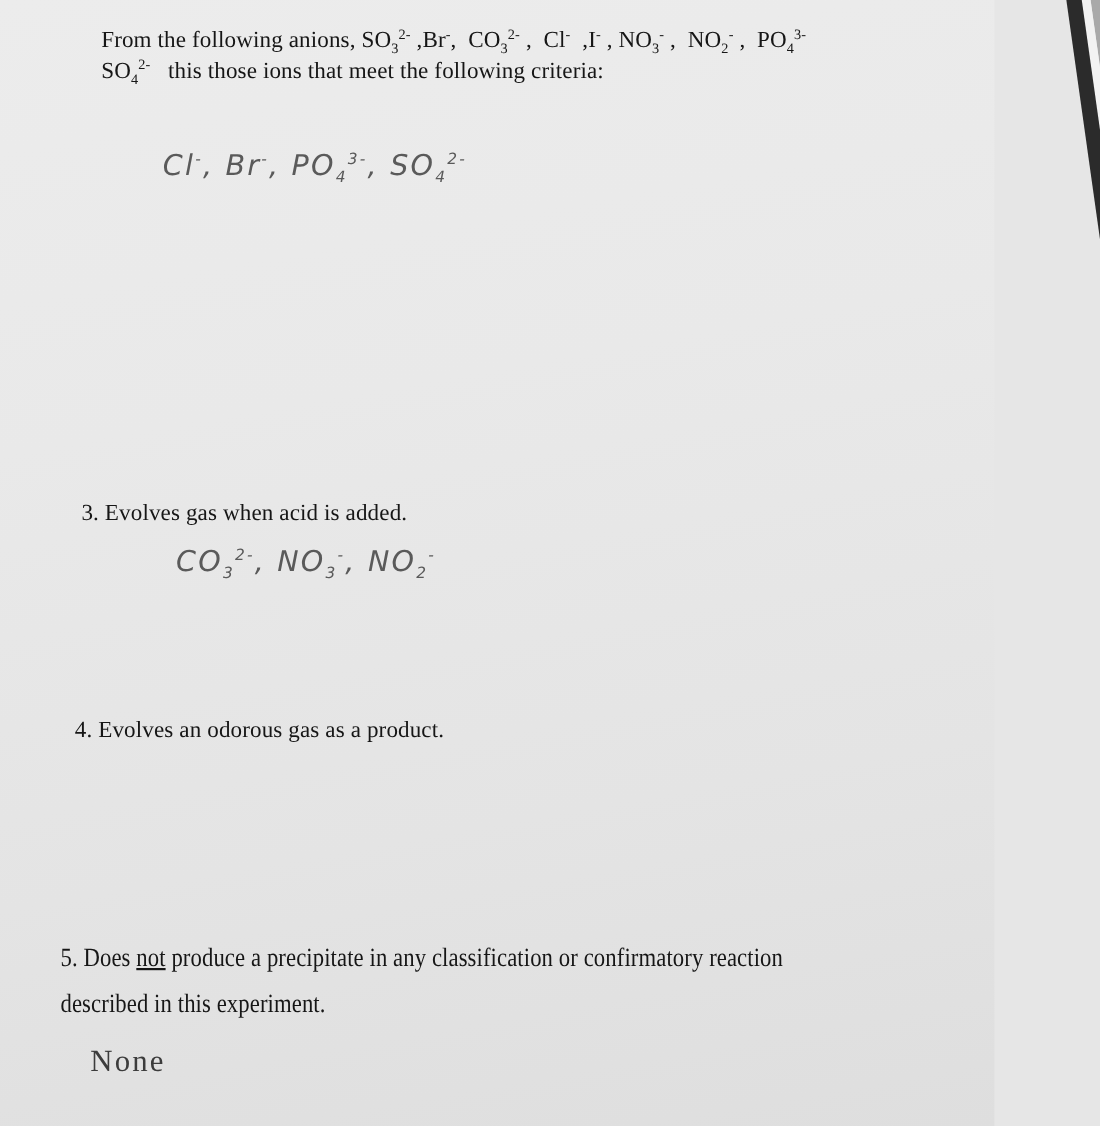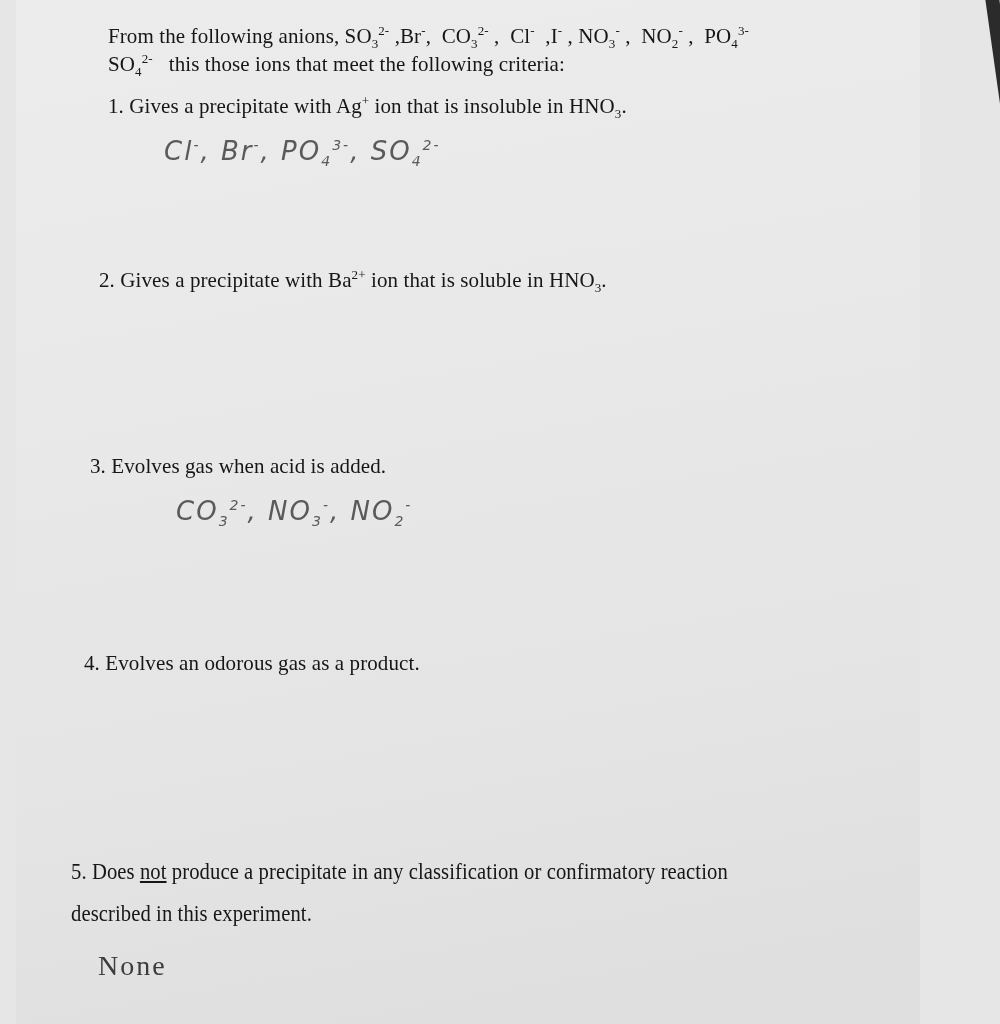--- a/index.html
+++ b/index.html
@@ -9,21 +9,21 @@
     body {
       width: 1000px;
       height: 1024px;
       position: relative;
       overflow: hidden;
       background: #e6e6e6;
       font-family: "Liberation Serif", "DejaVu Serif", serif;
     }
     .paper {
       position: absolute;
-      left: 16px;
+      left: 0;
       top: 0;
       width: 904px;
       height: 1024px;
       background: linear-gradient(170deg, #ececec 0%, #e9e9e9 35%, #e4e4e4 70%, #dedede 100%);
     }
     
     .edge {
       position: absolute;
       top: -10px;
       left: 968px;
@@ -115,35 +115,27 @@
     <span><span>NO</span><sub>3</sub><sup>-</sup></span>&nbsp;,&nbsp;
     <span><span>NO</span><sub>2</sub><sup>-</sup></span>&nbsp;,&nbsp;
     <span><span>PO</span><sub>4</sub><sup>3-</sup></span>
   </div>
 
   <div class="printed" style="left:92px; top:52px;">
     <span><span>SO</span><sub>4</sub><sup>2-</sup></span>&nbsp;&nbsp;
     <span>this those ions that meet the following criteria:</span>
   </div>
 
-  <div class="printed" style="left:92px; top:94px;">
-    <span>1.</span>
-    <span>Gives a precipitate with Ag</span><sup>+</sup><span> ion that is insoluble in HNO</span><sub>3</sub><span>.</span>
-  </div>
   <div class="hand" style="left:148px; top:136px;text-align:center;">
     <span>Cl</span><sup>-</sup>,
     <span>Br</span><sup>-</sup>,
     <span>PO</span><sub>4</sub><sup>3-</sup>,
     <span>SO</span><sub>4</sub><sup>2-</sup>
   </div>
 
-  <div class="printed" style="left:83px; top:268px;">
-    <span>2.</span>
-    <span>Gives a precipitate with Ba</span><sup>2+</sup><span> ion that is soluble in HNO</span><sub>3</sub><span>.</span>
-  </div>
 
   <div class="printed" style="left:74px; top:454px;">
     <span>3.</span>
     <span>Evolves gas when acid is added.</span>
   </div>
   <div class="hand" style="left:160px; top:496px;">
     <span>CO</span><sub>3</sub><sup>2-</sup>,
     <span>NO</span><sub>3</sub><sup>-</sup>,
     <span>NO</span><sub>2</sub><sup>-</sup>
   </div>

